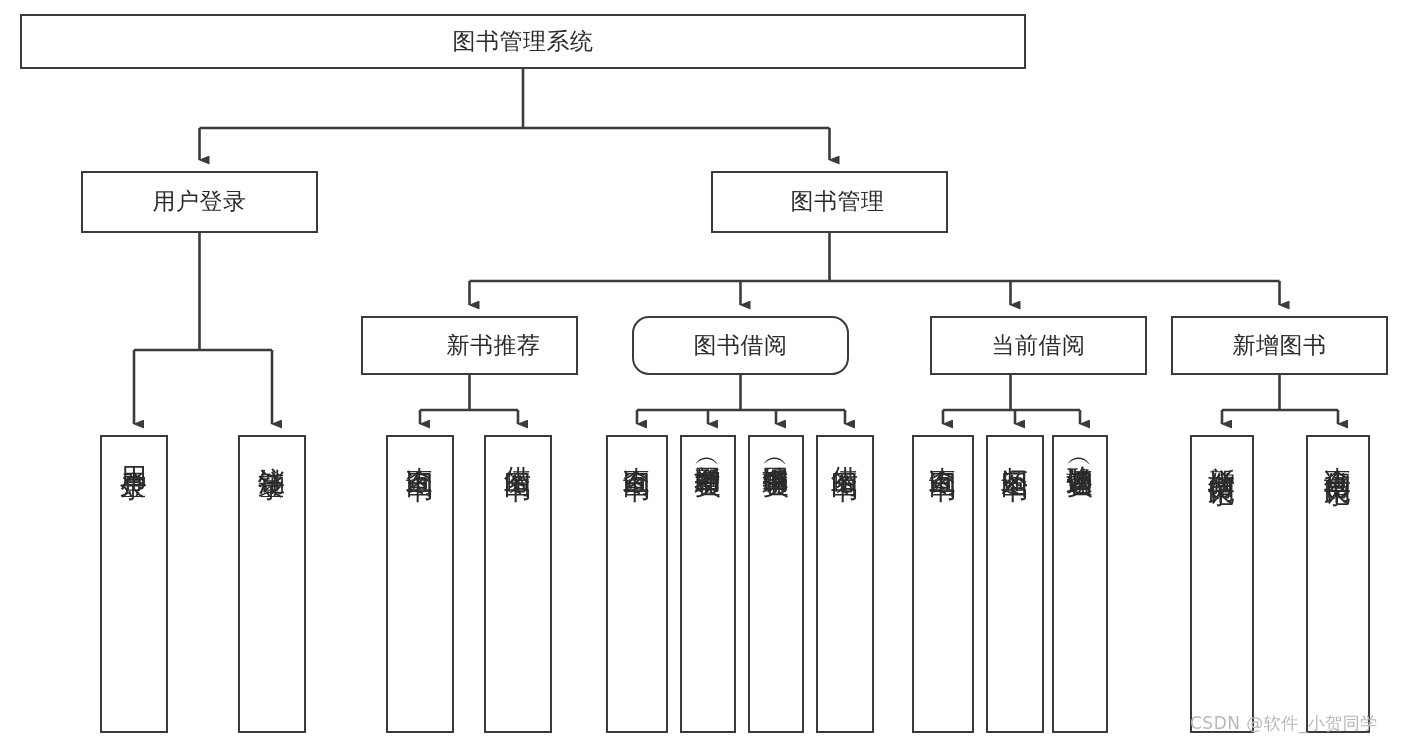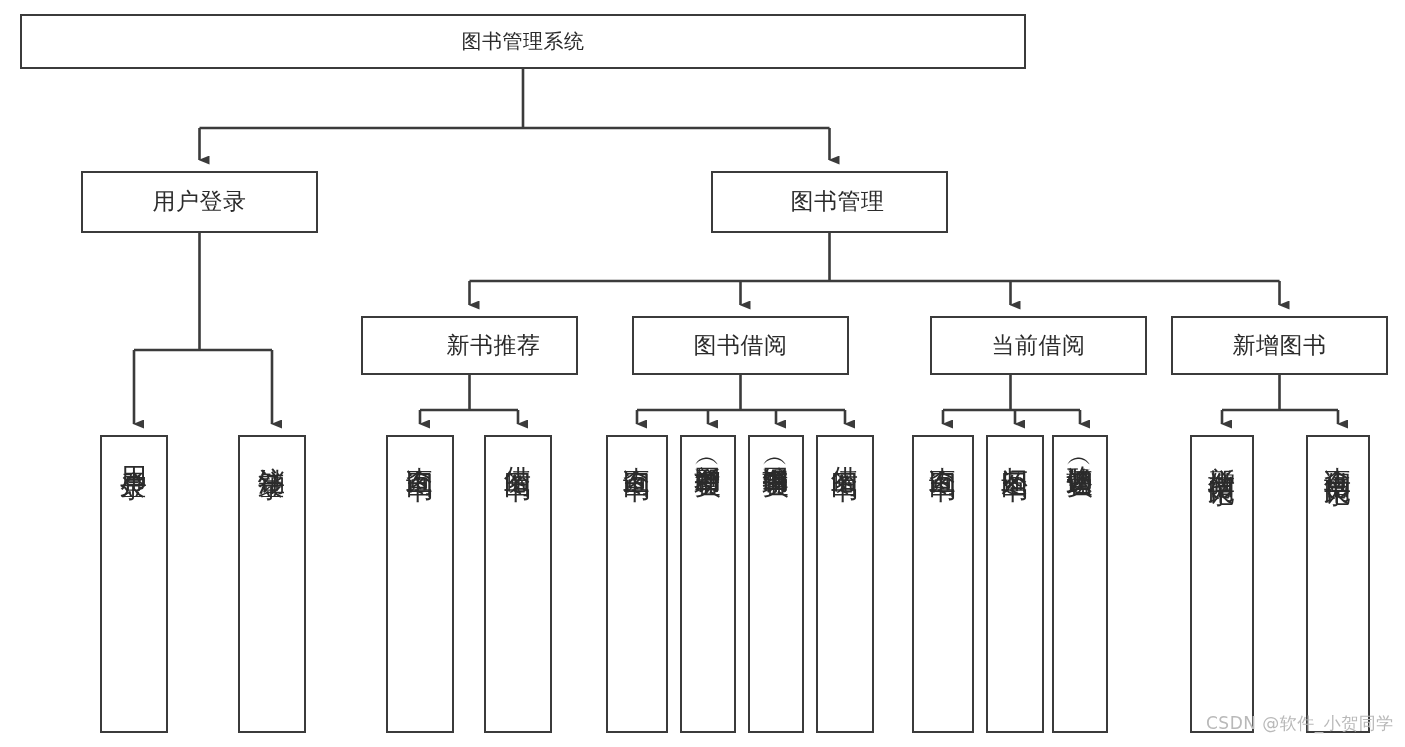--- a/index.html
+++ b/index.html
@@ -41,21 +41,21 @@
     color: #2b2b2b;
     text-align: center;
     line-height: 1.12;
     letter-spacing: 0.5px;
     white-space: nowrap;
   }
   .node.horiz .label {
     font-size: 23px;
   }
   .node.root .label {
-    font-size: 20px;
+    font-size: 23px;
   }
   .node.vert {
     align-items: flex-start;
     justify-content: center;
     padding-top: 8px;
   }
   .node.vert .label {
     writing-mode: vertical-rl;
     text-orientation: upright;
     font-size: 27px;
@@ -69,21 +69,20 @@
   }
   .watermark {
     position: absolute;
     left: 1190px;
     top: 712px;
     font-size: 17px;
     color: #b9b9b9;
     white-space: nowrap;
     font-family: "DejaVu Sans", "Liberation Sans", sans-serif;
     letter-spacing: 0.5px;
-    padding-left: 16px;
   }
 </style>
 </head>
 <body>
 
 <div id="diagram-root">
 
   <svg class="edges" viewBox="0 0 1405 747" xmlns="http://www.w3.org/2000/svg">
     <defs>
       <marker id="arrowhead" markerWidth="9" markerHeight="11" refX="4.5" refY="10" orient="auto" markerUnits="userSpaceOnUse">
@@ -127,21 +126,21 @@
   <div class="node horiz" style="left: 81px; top: 171px; width: 237px; height: 62px;">
     <span class="label">用户登录</span>
   </div>
   <div class="node horiz" style="left: 711px; top: 171px; width: 237px; height: 62px; padding-left: 16px;">
     <span class="label">图书管理</span>
   </div>
 
   <div class="node horiz" style="left: 361px; top: 316px; width: 217px; height: 59px; padding-left: 48px;">
     <span class="label">新书推荐</span>
   </div>
-  <div class="node horiz" style="left: 632px; top: 316px; width: 217px; height: 59px;">
+  <div class="node horiz" style="left: 632px; top: 316px; width: 217px; height: 59px; border-radius: 17px;">
     <span class="label">图书借阅</span>
   </div>
   <div class="node horiz" style="left: 902px; top: 316px; width: 217px; height: 59px; margin-left: 28px;">
     <span class="label">当前借阅</span>
   </div>
   <div class="node horiz" style="left: 1171px; top: 316px; width: 217px; height: 59px;">
     <span class="label">新增图书</span>
   </div>
 
   <div class="node vert" style="left: 100px; top: 435px; width: 68px; height: 298px;">

